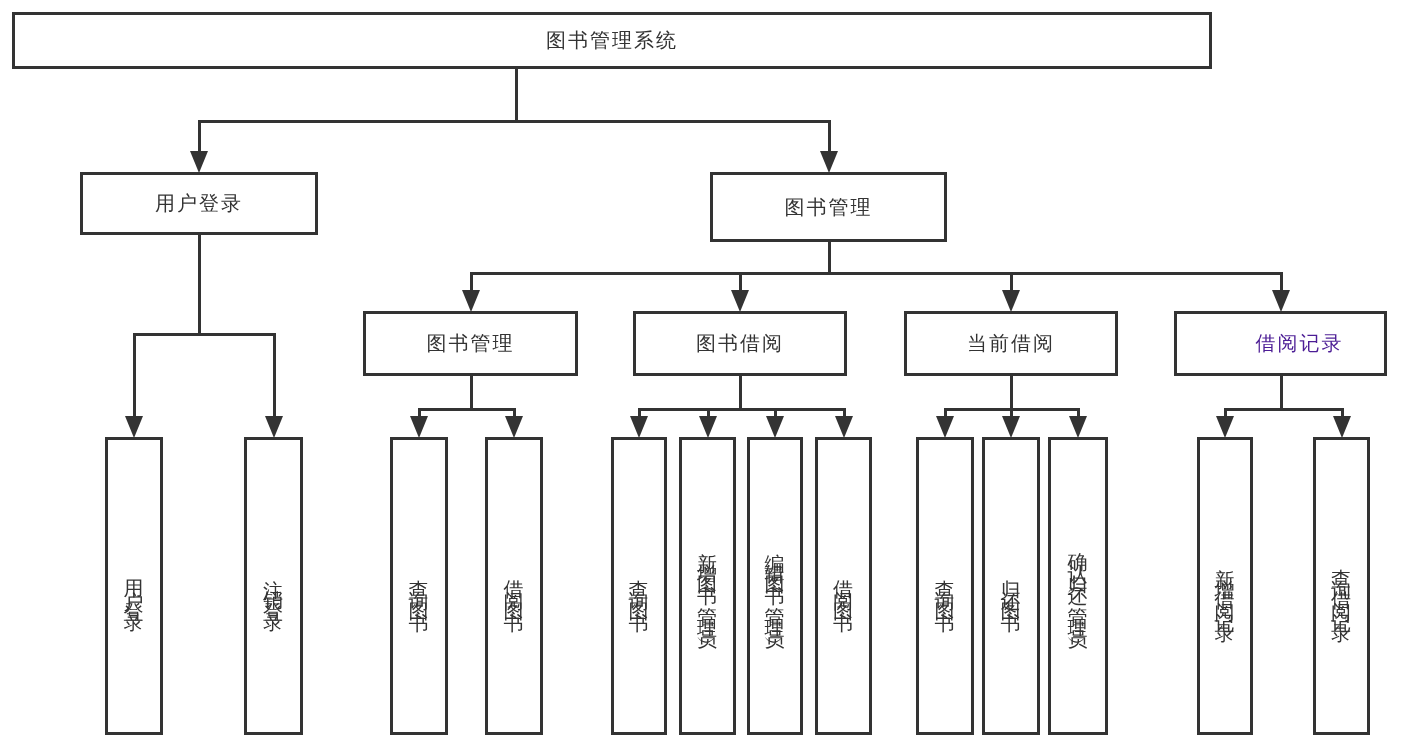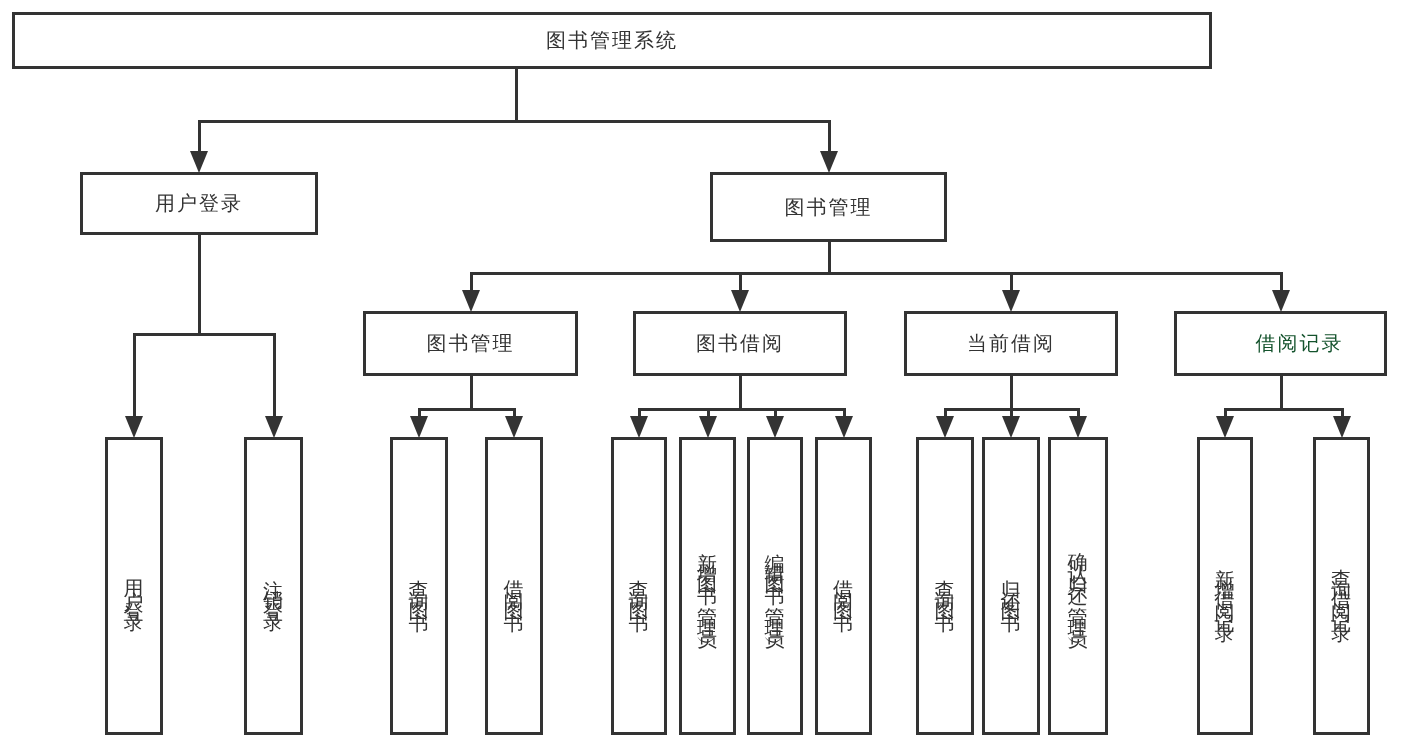--- a/index.html
+++ b/index.html
@@ -129,21 +129,21 @@
     </div>
     <div class="node" style="left: 363px; top: 311px; width: 215px; height: 65px; border-color: rgb(51, 51, 51); color: rgb(51, 51, 51);">
       <span class="lbl">图书管理</span>
     </div>
     <div class="node" style="left: 904px; top: 311px; width: 214px; height: 65px; border-color: rgb(51, 51, 51); color: rgb(51, 51, 51);">
       <span class="lbl">当前借阅</span>
     </div>
     <div class="node" style="left: 633px; top: 311px; width: 214px; height: 65px; border-color: rgb(51, 51, 51); color: rgb(51, 51, 51);">
       <span class="lbl">图书借阅</span>
     </div>
-    <div class="node" style="left: 1174px; top: 311px; width: 213px; height: 65px; border-color: rgb(51, 51, 51); color: #14532d; padding-left: 38px;">
+    <div class="node" style="left: 1174px; top: 311px; width: 213px; height: 65px; border-color: rgb(51, 51, 51); color: #4c1d95; padding-left: 38px;">
       <span class="lbl">借阅记录</span>
     </div>
     <div class="node v" style="left: 105px; top: 437px; width: 58px; height: 298px; border-color: rgb(51, 51, 51); color: rgb(51, 51, 51);">
       <span class="lbl">用户登录</span>
     </div>
     <div class="node v" style="left: 244px; top: 437px; width: 59px; height: 298px; border-color: rgb(51, 51, 51); color: rgb(51, 51, 51);">
       <span class="lbl">注销登录</span>
     </div>
     <div class="node v" style="left: 390px; top: 437px; width: 58px; height: 298px; border-color: rgb(51, 51, 51); color: rgb(51, 51, 51);">
       <span class="lbl">查询图书</span>

